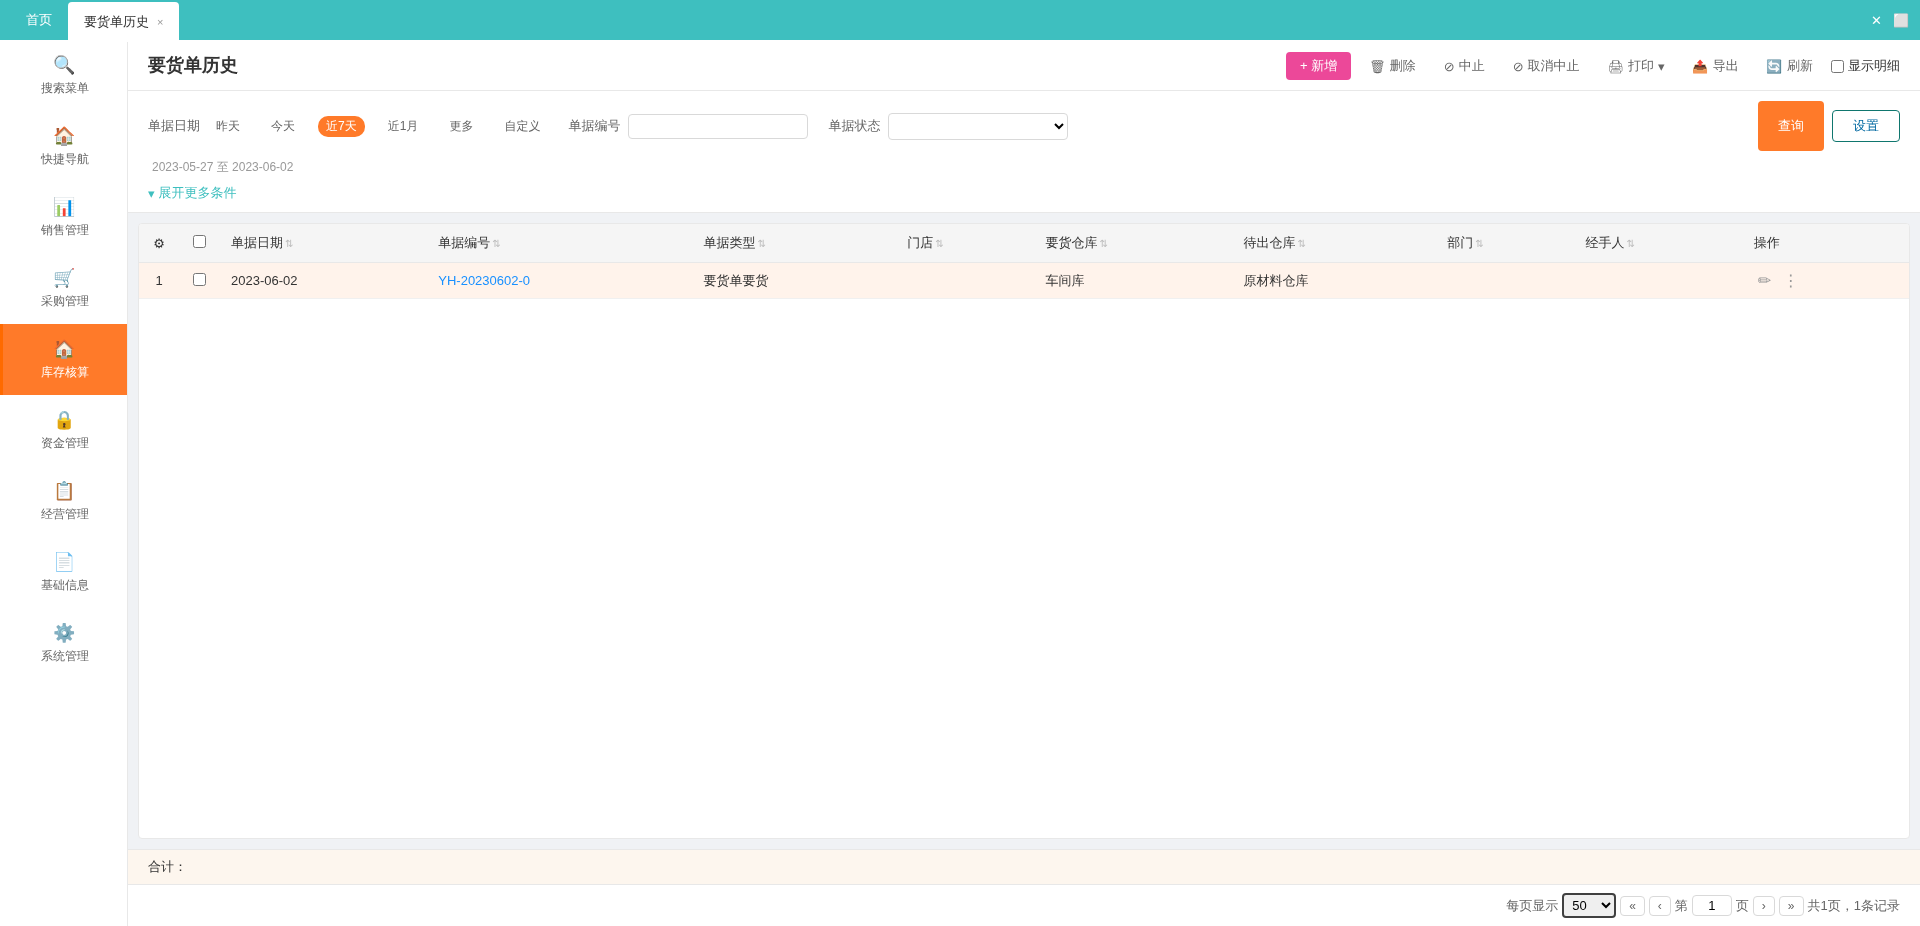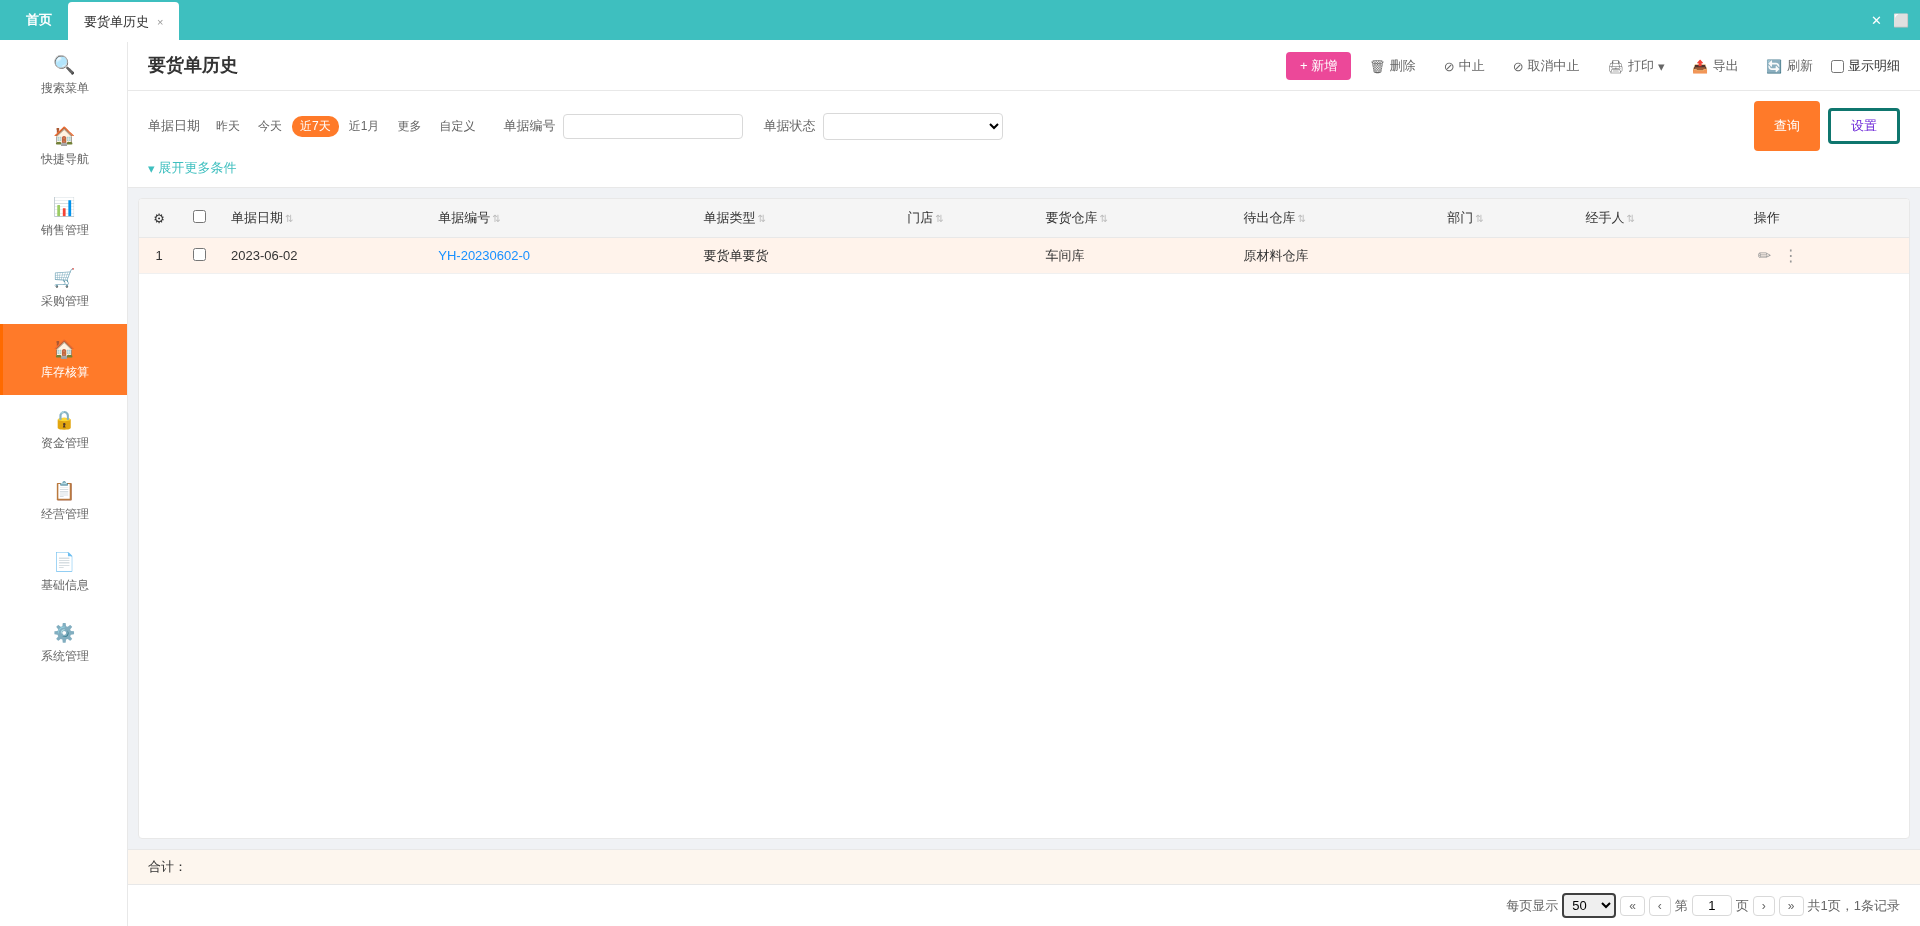--- a/index.html
+++ b/index.html
@@ -2,21 +2,21 @@
 <html><head>
   <meta charset="utf-8">
   <style>
     * { box-sizing: border-box; margin: 0; padding: 0; }
     body { font-family: "Microsoft YaHei", "PingFang SC", sans-serif; font-size: 13px; color: #333; background: #f0f2f5; display: flex; flex-direction: column; height: 926px; overflow: hidden; }
 
     
     .topbar { background: #3ebfbf; height: 40px; display: flex; align-items: center; padding: 0 10px; flex-shrink: 0; }
     .topbar-tab { display: flex; align-items: center; height: 100%; }
     .topbar-tab-item { padding: 0 16px; height: 100%; display: flex; align-items: center; color: #fff; font-size: 13px; cursor: pointer; position: relative; }
-    .topbar-tab-item.home { background: transparent; font-weight: bold; }
+    .topbar-tab-item.home { background: transparent; }
     .topbar-tab-item.active { background: #fff; color: #333; border-radius: 4px 4px 0 0; margin-top: 4px; }
     .topbar-tab-item .close-icon { margin-left: 8px; font-size: 11px; cursor: pointer; color: #999; }
     .topbar-right { margin-left: auto; display: flex; align-items: center; gap: 12px; }
     .topbar-right span { color: #fff; font-size: 13px; cursor: pointer; }
 
     
     .main-layout { display: flex; flex: 1; overflow: hidden; }
 
     
     .sidebar { width: 128px; background: #fff; border-right: 1px solid #e8e8e8; display: flex; flex-direction: column; flex-shrink: 0; }
@@ -32,29 +32,29 @@
     .page-title { font-size: 18px; font-weight: bold; color: #333; margin-bottom: 12px; }
     .toolbar { display: flex; align-items: center; gap: 8px; margin-bottom: 10px; flex-wrap: wrap; }
     .toolbar-btn { display: flex; align-items: center; gap: 4px; padding: 5px 10px; border: none; background: transparent; cursor: pointer; font-size: 13px; color: #666; }
     .toolbar-btn.primary { background: #ec4899; color: #fff; border-radius: 4px; padding: 5px 14px; }
 
     
     .filter-area { background: #fff; padding: 10px 20px; border-bottom: 1px solid #e8e8e8; }
     .filter-row { display: flex; align-items: center; gap: 20px; flex-wrap: wrap; margin-bottom: 8px; }
     .filter-group { display: flex; align-items: center; gap: 8px; }
     .filter-label { color: #666; font-size: 13px; white-space: nowrap; }
-    .filter-date-btns { display: flex; align-items: flex-start; gap: 2px; }
+    .filter-date-btns { display: flex; align-items: flex-start; gap: 15px; }
     .date-btn { padding: 2px 8px; border-radius: 10px; border: none; background: transparent; cursor: pointer; font-size: 12px; color: #666; }
     .date-btn.active { background: #ff7a29; color: #fff; }
     .date-range-text { font-size: 12px; color: #999; margin-left: 4px; }
     .filter-input { border: 1px solid #d9d9d9; border-radius: 4px; padding: 4px 8px; font-size: 13px; width: 180px; outline: none; }
     .filter-select { border: 1px solid #d9d9d9; border-radius: 4px; padding: 4px 8px; font-size: 13px; width: 180px; background: #fff; outline: none; }
     .expand-btn { display: flex; align-items: center; gap: 4px; color: #3ebfbf; cursor: pointer; font-size: 13px; border: none; background: transparent; }
     .btn-query { background: #ff7a29; color: #fff; border: none; border-radius: 4px; padding: 16px 20px; cursor: pointer; font-size: 13px; }
-    .btn-set { background: #fff; border: 3px solid #0f766e; border-radius: 4px; padding: 6px 20px; cursor: pointer; font-size: 13px; color: #6d28d9; }
+    .btn-set { background: #fff; border: 1px solid #0f766e; border-radius: 4px; padding: 6px 20px; cursor: pointer; font-size: 13px; color: #0369a1; }
 
     
     .table-area { flex: 1; overflow: auto; background: #fff; margin: 10px; border-radius: 4px; border: 1px solid #e8e8e8; }
     table { width: 100%; border-collapse: collapse; }
     thead tr { background: #f5f5f5; }
     thead th { padding: 10px 12px; text-align: left; font-weight: normal; color: #333; font-size: 13px; border-bottom: 1px solid #e8e8e8; white-space: nowrap; cursor: pointer; }
     thead th .sort-icon { color: #bbb; font-size: 10px; margin-left: 2px; }
     tbody tr { border-bottom: 1px solid #f0f0f0; }
     tbody tr.selected { background: #fff3eb; }
     tbody td { padding: 8px 12px; font-size: 13px; color: #333; }
@@ -191,20 +191,23 @@
         <div class="filter-group">
           <span class="filter-label">单据状态</span>
           <select class="filter-select">
             <option value=""></option>
           </select>
         </div>
         <div style="margin-left:auto;display:flex;gap:8px;align-items:center;">
           <button class="btn-query">查询</button>
           <button class="btn-set">设置</button>
         </div>
+      </div>
+      <div style="margin-top:4px;">
+        <span class="date-range-text">2023-05-27 至 2023-06-02</span>
       </div>
       <div style="margin-top:8px;text-align:center;">
         <button class="expand-btn">
           <span>▾</span>
           <span>展开更多条件</span>
         </button>
       </div>
     </div>
 
     <div class="table-area">

